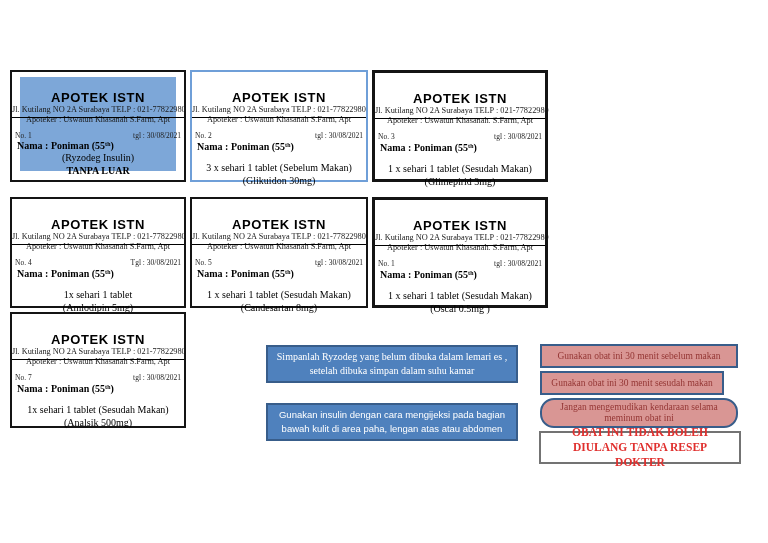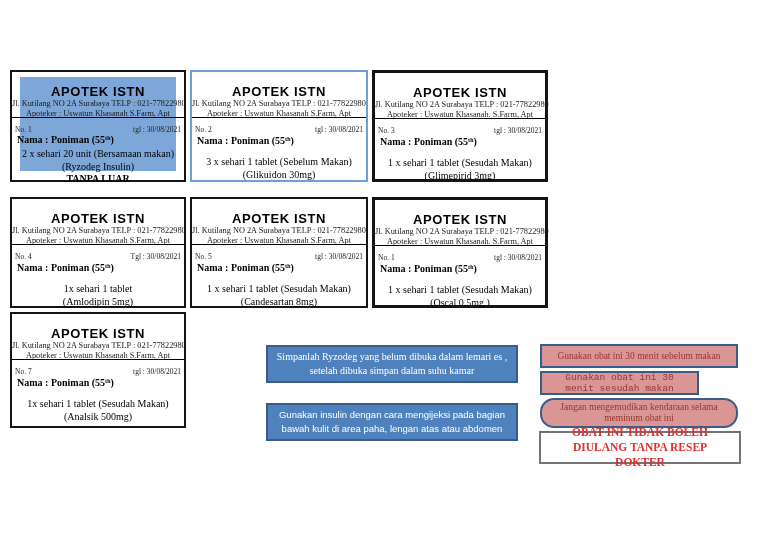--- a/index.html
+++ b/index.html
@@ -6,21 +6,21 @@
   * { box-sizing:border-box; }
   .page {
     position:relative; width:768px; height:543px; background:#ffffff;
     font-family:"Liberation Serif","DejaVu Serif",serif; overflow:hidden;
   }
   
   .card { position:absolute; background:#fff; border:2px solid #141414; }
   .card.thick { border-width:3px; }
   .card.blueborder { border:2px solid #6f9fd8; }
   .bluefill { position:absolute; top:5px; left:8px; right:8px; bottom:9px; background:#7da7d8; }
-  .inner { position:absolute; inset:0; padding-top:12px; }
+  .inner { position:absolute; inset:0; padding-top:18px; }
   .rule { position:absolute; left:0; right:0; top:45px; border-top:1.5px solid #000; z-index:3; }
   .title {
     text-align:center; font-family:"Liberation Sans","DejaVu Sans",sans-serif;
     font-weight:bold; font-size:13px; line-height:15px; letter-spacing:.6px; color:#000;
   }
   .addr, .apo { text-align:center; font-size:8.3px; line-height:10px; color:#1a1a1a; white-space:nowrap; }
   .meta {
     display:flex; justify-content:space-between; font-size:7.5px; line-height:9px;
     color:#222; padding:0 3px; margin-top:6px;
   }
@@ -59,21 +59,20 @@
     <div class="bluefill"></div>
     <div class="inner">
       <div class="title">APOTEK  ISTN</div>
       <div class="addr">Jl. Kutilang  NO 2A Surabaya TELP : 021-77822980</div>
       <div class="apo">Apoteker : Uswatun Khasanah S.Farm, Apt</div>
       <div class="meta">
         <span>No. 1</span>
         <span>tgl : 30/08/2021</span>
       </div>
       <div class="nama">Nama :  Poniman (55ᵗʰ)</div>
-      <div class="dose first">2 x sehari 20 unit (Bersamaan makan)</div>
       <div class="dose">(Ryzodeg Insulin)</div>
       <div class="dose bold">TANPA LUAR</div>
     </div>
     <div class="rule"></div>
   </div>
 
   <div class="card blueborder" style="left:190px; top:70px; width:178px; height:112px;">
     <div class="inner">
       <div class="title">APOTEK ISTN</div>
       <div class="addr">Jl. Kutilang NO 2A  Surabaya TELP : 021-77822980</div>
@@ -174,21 +173,21 @@
   </div>
 
   <div class="note blue sans" style="left:266px; top:403px; width:252px; height:38px;">
     <span>Gunakan insulin dengan cara mengijeksi pada bagian bawah kulit di area paha, lengan atas atau abdomen</span>
   </div>
 
   <div class="note pink" style="left:540px; top:344px; width:198px; height:24px;">
     <span>Gunakan obat ini 30 menit sebelum makan</span>
   </div>
 
-  <div class="note pink" style="left:540px; top:371px; width:159px; height:24px;font-family:Liberation Mono, monospace;">
+  <div class="note pink" style="left:540px; top:371px; width:184px; height:24px;">
     <span>Gunakan obat ini 30 menit sesudah makan</span>
   </div>
 
   <div class="note pink" style="left:540px; top:398px; width:198px; height:30px;border-radius:14px;">
     <span>Jangan mengemudikan kendaraan selama meminum obat ini</span>
   </div>
 
   <div class="note red" style="left:539px; top:431px; width:202px; height:33px;">
     <span>OBAT INI TIDAK BOLEH  DIULANG TANPA RESEP  DOKTER</span>
   </div>

